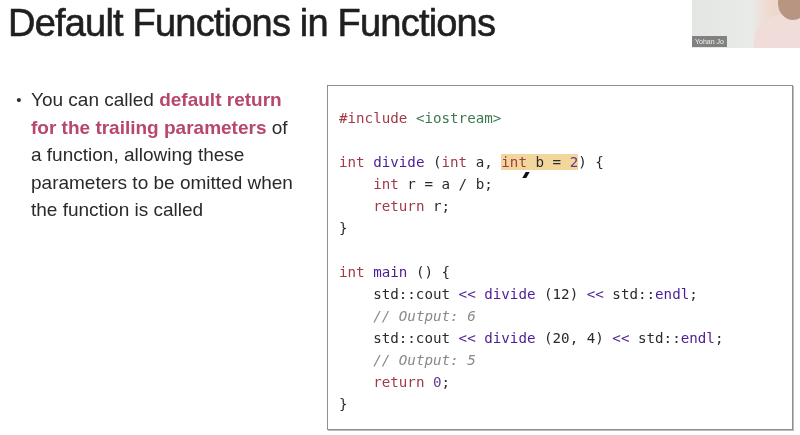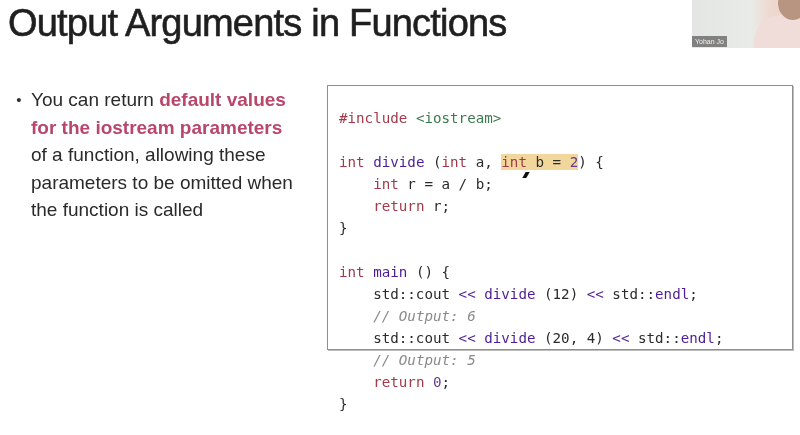--- a/index.html
+++ b/index.html
@@ -36,21 +36,21 @@
     position: absolute; left: 10px; top: 86px; width: 300px;
     font-size: 19px; line-height: 27.5px; color: #2a2a2a;
   }
   .bullet-dot {
     position: absolute; left: 0; top: 0; width: 18px; text-align: center;
     font-size: 15px; color: #333;
   }
   .bullet-text { margin-left: 21px; width: 265px; }
   .hl { color: #b8476b; font-weight: 700; }
   .code-box {
-    position: absolute; left: 327px; top: 85px; width: 466px; height: 265px;
+    position: absolute; left: 327px; top: 85px; width: 466px; height: 345px;
     border: 1px solid #8f8f8f; box-shadow: 1px 1px 0 #bdbdbd;
     background: #ffffff; box-sizing: border-box;
   }
   .code {
     position: absolute; left: 11px; top: 21px;
     font-family: "DejaVu Sans Mono", monospace; font-size: 14.2px;
     line-height: 22px; color: #2b2b2b; white-space: pre;
   }
   .code-line { height: 22px; }
   .kw { color: #a23a4a; }
@@ -64,28 +64,28 @@
   }
   .cursor::after {
     content: ""; position: absolute; left: -3px; top: 5px;
     width: 4px; height: 6px; background: #111;
     transform: skewX(-30deg);
   }
 </style>
 </head>
 <body>
 
-<div class="title">Output Arguments in Functions</div>
+<div class="title">Default Functions in Functions</div>
 
 <div class="webcam">
   <div class="shoulder"></div>
   <div class="head"></div>
   <div class="name">Yohan Jo</div>
 </div>
 
 <div class="bullet-block">
   <span class="bullet-dot">•</span>
-  <div class="bullet-text"><span>You can return </span><span class="hl">default values for the iostream parameters</span><span> of a function, allowing these parameters to be omitted when the function is called</span></div>
+  <div class="bullet-text"><span>You can called </span><span class="hl">default return for the trailing parameters</span><span> of a function, allowing these parameters to be omitted when the function is called</span></div>
 </div>
 
 <div class="code-box">
   <div class="code" id="code"><div class="code-line"><span class="kw">#include</span><span class=""> </span><span class="str">&lt;iostream&gt;</span></div><div class="code-line"><span class=""></span>&nbsp;</div><div class="code-line"><span class="kw">int</span><span class=""> </span><span class="fn">divide</span><span class=""> (</span><span class="kw">int</span><span class=""> a, </span><span class="kw mark">int</span><span class="cursor"></span><span class="mark"> b </span><span class="mark">=</span><span class="mark"> </span><span class="num mark">2</span><span class="">) {</span></div><div class="code-line"><span class="">    </span><span class="kw">int</span><span class=""> r = a / b;</span></div><div class="code-line"><span class="">    </span><span class="kw">return</span><span class=""> r;</span></div><div class="code-line"><span class="">}</span></div><div class="code-line"><span class=""></span>&nbsp;</div><div class="code-line"><span class="kw">int</span><span class=""> </span><span class="fn">main</span><span class=""> () {</span></div><div class="code-line"><span class="">    std::cout </span><span class="fn">&lt;&lt;</span><span class=""> </span><span class="fn">divide</span><span class=""> (12) </span><span class="fn">&lt;&lt;</span><span class=""> std::</span><span class="fn">endl</span><span class="">;</span></div><div class="code-line"><span class="">    </span><span class="cm">// Output: 6</span></div><div class="code-line"><span class="">    std::cout </span><span class="fn">&lt;&lt;</span><span class=""> </span><span class="fn">divide</span><span class=""> (20, 4) </span><span class="fn">&lt;&lt;</span><span class=""> std::</span><span class="fn">endl</span><span class="">;</span></div><div class="code-line"><span class="">    </span><span class="cm">// Output: 5</span></div><div class="code-line"><span class="">    </span><span class="kw">return</span><span class=""> </span><span class="num">0</span><span class="">;</span></div><div class="code-line"><span class="">}</span></div></div>
 </div>
 
 </body></html>

